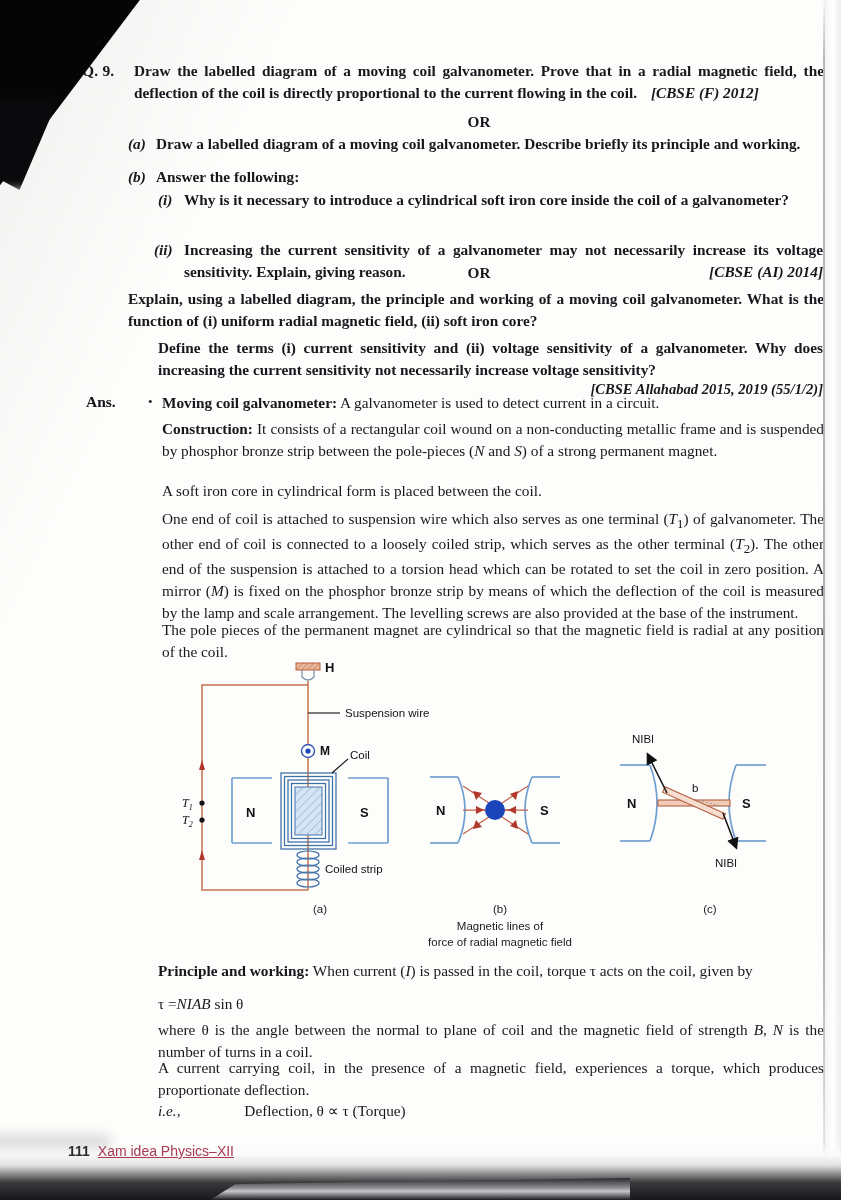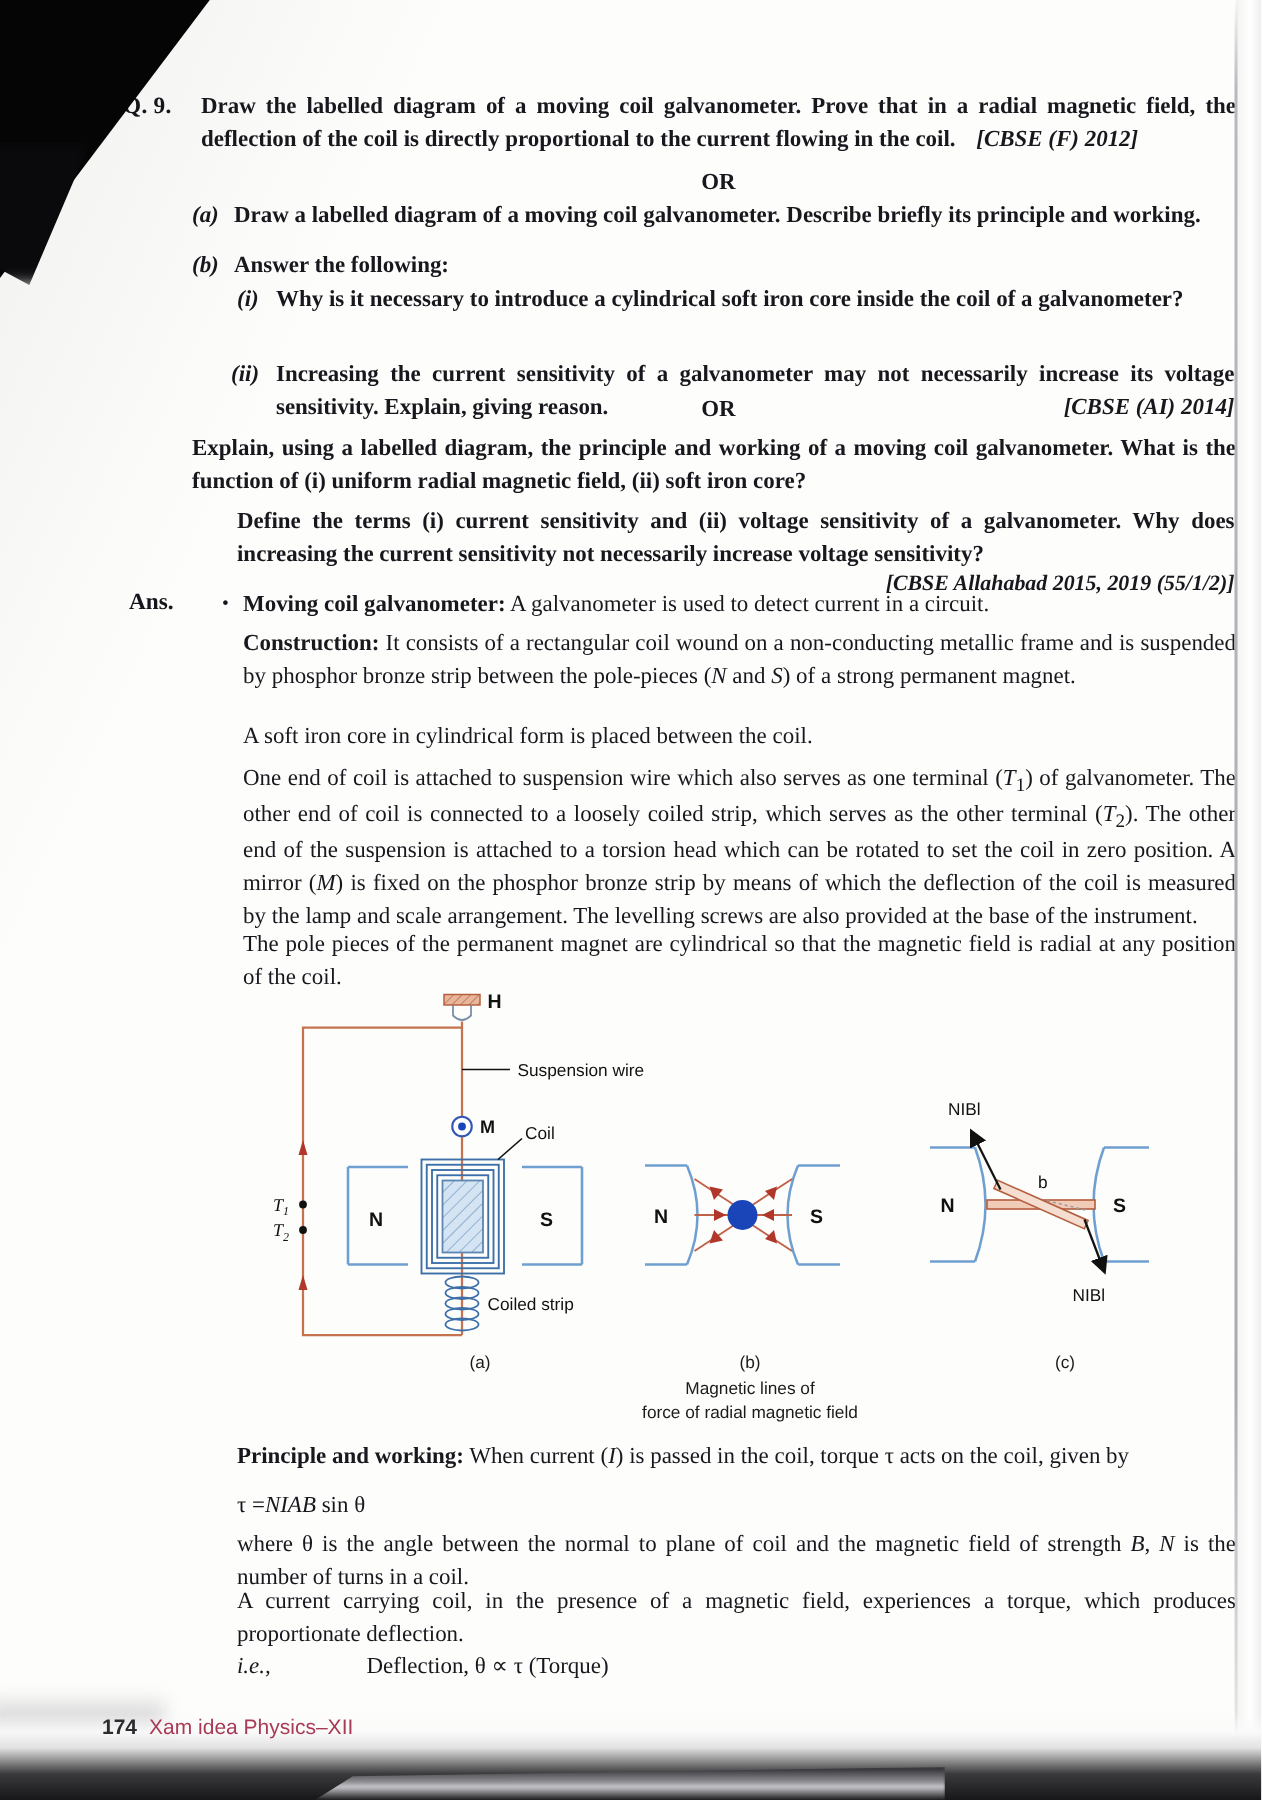--- a/index.html
+++ b/index.html
@@ -130,21 +130,21 @@
   i, .i { font-style: italic; }
   .it { font-style: italic; }
 
   
   .footer {
     position: absolute; left: 68px; top: 1143px;
     font-family: "Liberation Sans", sans-serif;
     font-size: 14px; z-index: 25;
   }
   .footer .pg { font-weight: bold; color: #2c2c30; }
-  .footer .bk { color: #a83a56; margin-left: 8px; }
+  .footer .bk { color: #a83a56; margin-left: 8px; text-decoration: underline; }
 
   
   .figure {
     position: absolute; left: 180px; top: 655px;
     width: 640px; height: 300px; z-index: 6;
   }
   .fig-caption {
     position: absolute;
     font-family: "Liberation Sans", sans-serif;
     font-size: 11.5px; color: #1b1b1b; text-align: center;
@@ -388,21 +388,21 @@
     <div class="fig-caption cap-a">(a)</div>
     <div class="fig-caption cap-b">(b)</div>
     <div class="fig-caption cap-b-sub">
       <span>Magnetic lines of</span><br>
       <span>force of radial magnetic field</span>
     </div>
     <div class="fig-caption cap-c">(c)</div>
   </div>
 
   <div class="footer">
-    <span class="pg">174</span><span class="bk">Xam idea Physics–XII</span>
+    <span class="pg">111</span><span class="bk">Xam idea Physics–XII</span>
   </div>
 
   <div class="page-tint"></div>
   <div class="right-gutter"></div>
   <div class="right-edge"></div>
   <div class="corner-shadow"></div>
   <div class="corner-shadow2"></div>
   <div class="bottom-left-blob"></div>
   <div class="bottom-shadow"></div>
   <div class="bottom-strip"></div>

